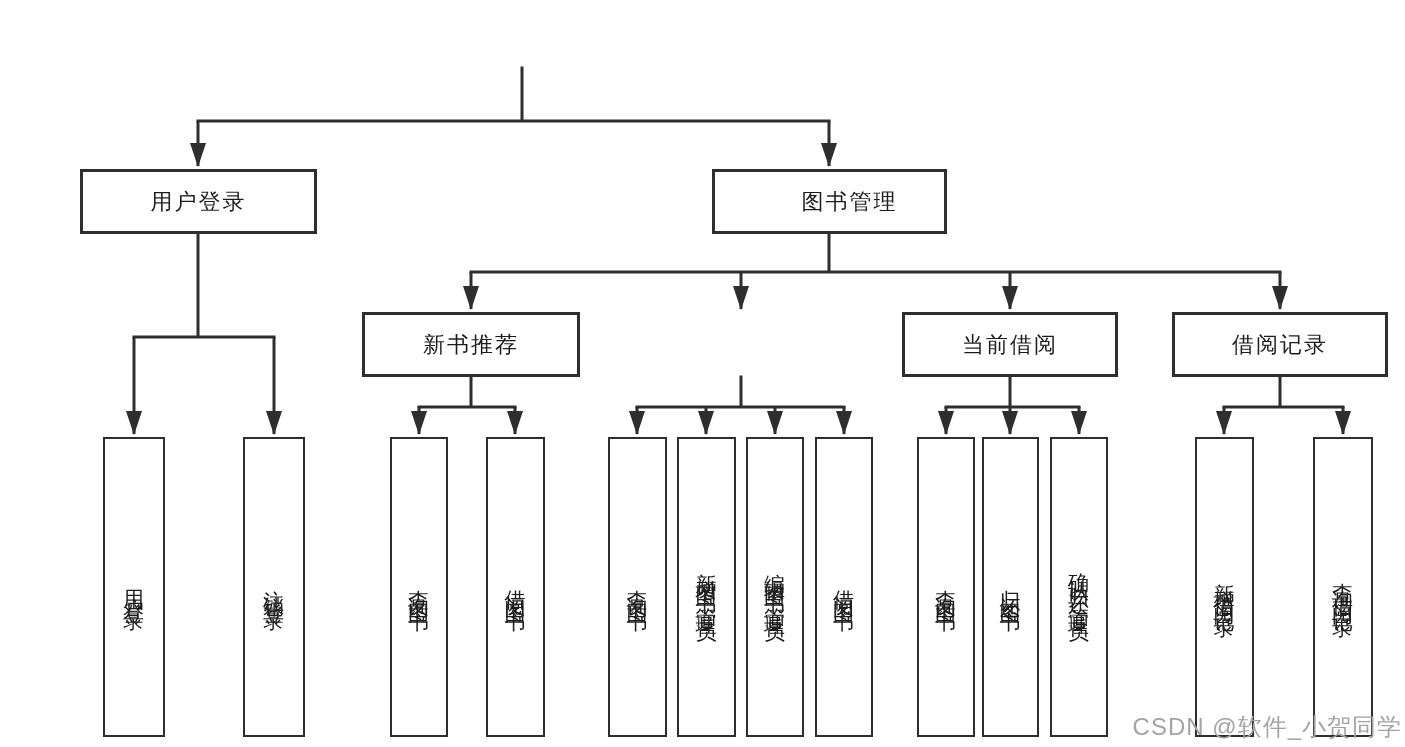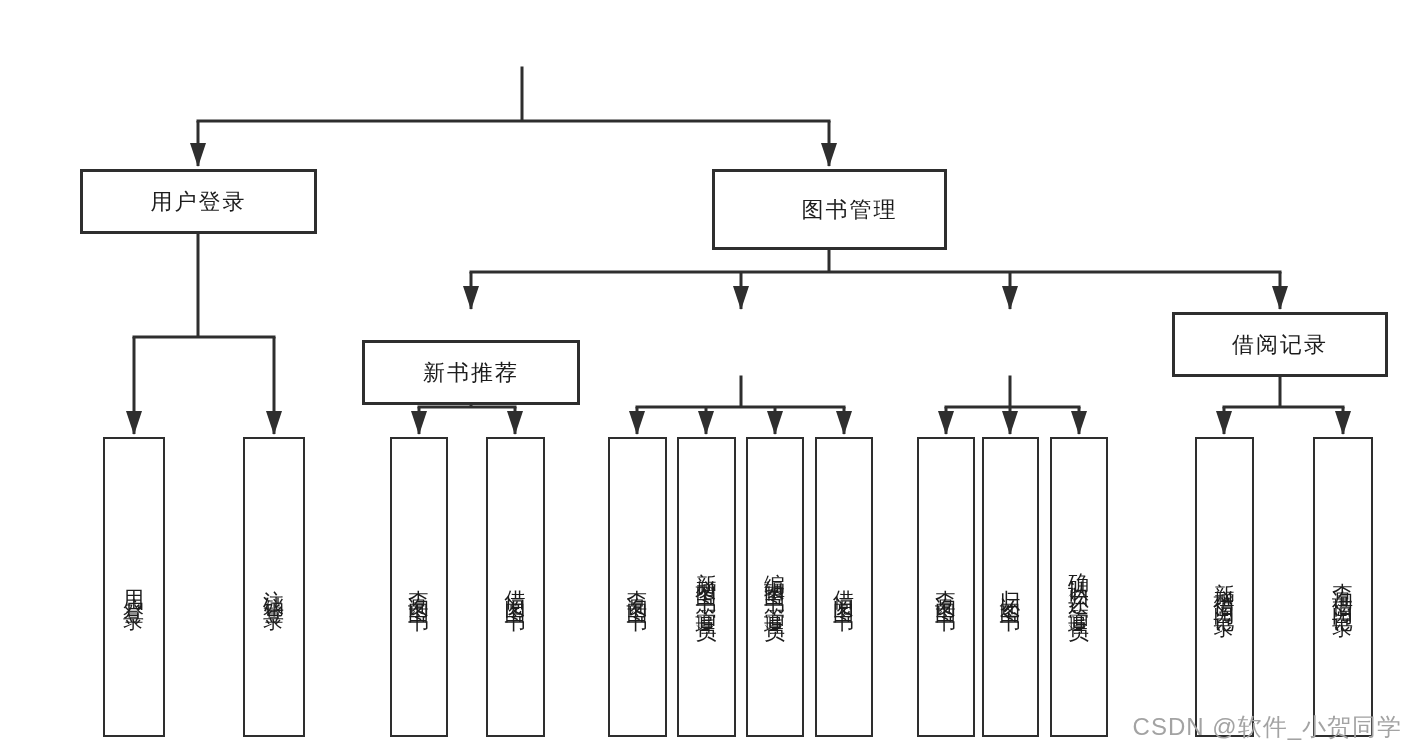--- a/index.html
+++ b/index.html
@@ -97,23 +97,24 @@
     <path d="M946,407 V434" fill="none" stroke="#2e2e2e" stroke-width="3" marker-end="url(#arrowhead)"></path>
     <path d="M1010,407 V434" fill="none" stroke="#2e2e2e" stroke-width="3" marker-end="url(#arrowhead)"></path>
     <path d="M1079,407 V434" fill="none" stroke="#2e2e2e" stroke-width="3" marker-end="url(#arrowhead)"></path>
 
     <path d="M1224,407 V434" fill="none" stroke="#2e2e2e" stroke-width="3" marker-end="url(#arrowhead)"></path>
     <path d="M1343,407 V434" fill="none" stroke="#2e2e2e" stroke-width="3" marker-end="url(#arrowhead)"></path>
   </svg>
 
 
   <div class="node" style="left:80px; top:169px; width:237px; height:65px;">用户登录</div>
-  <div class="node" style="left:712px; top:169px; width:235px; height:81px;padding-left:40px;">图书管理</div>
+  <div class="node" style="left:712px; top:169px; width:235px; height:65px;padding-left:40px;">图书管理</div>
 
-  <div class="node" style="left:362px; top:312px; width:218px; height:65px;margin-top:28px;">新书推荐</div>
+  <div class="node" style="left:362px; top:312px; width:218px; height:65px;">新书推荐</div>
+  <div class="node" style="left:902px; top:312px; width:216px; height:65px;">当前借阅</div>
   <div class="node" style="left:1172px; top:312px; width:216px; height:65px;">借阅记录</div>
 
   <div class="node v" style="left:103px; top:437px; width:62px; height:300px;">用户登录</div>
   <div class="node v" style="left:243px; top:437px; width:62px; height:300px;">注销登录</div>
 
   <div class="node v" style="left:390px; top:437px; width:58px; height:300px;">查询图书</div>
   <div class="node v" style="left:486px; top:437px; width:59px; height:300px;">借阅图书</div>
 
   <div class="node v" style="left:608px; top:437px; width:59px; height:300px;">查询图书</div>
   <div class="node v" style="left:677px; top:437px; width:59px; height:300px;">新增图书（管理员）</div>

